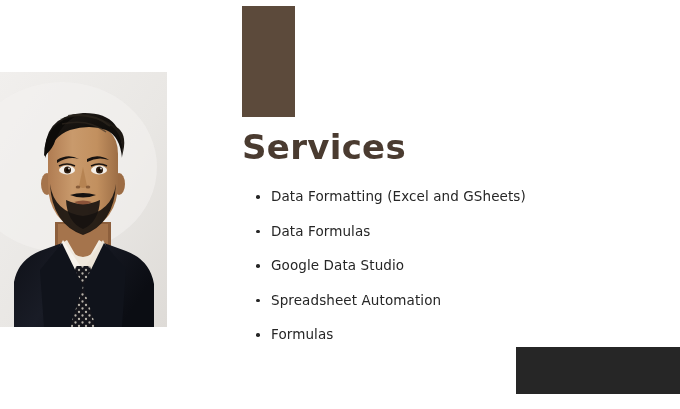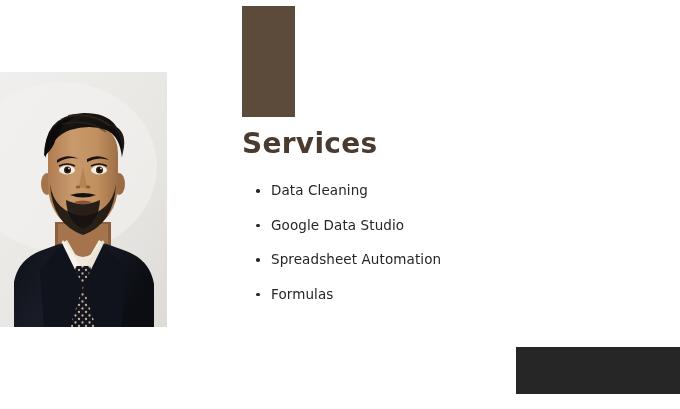--- a/index.html
+++ b/index.html
@@ -56,21 +56,21 @@
   
   .content {
     position: absolute;
     left: 242px;
     top: 130px;
     width: 420px;
   }
 
   .page-title {
     font-family: "DejaVu Sans", "Liberation Sans", sans-serif;
-    font-size: 28px;
+    font-size: 34px;
     font-weight: 600;
     letter-spacing: 0.3px;
     color: #4a3b30;
     line-height: 1;
     margin: 0;
     padding: 0;
   }
 
   .service-list {
     list-style: none;
@@ -208,21 +208,25 @@
   <div class="accent-brown"></div>
 
   <div class="accent-dark"></div>
 
   <div class="content">
     <h1 class="page-title">Services</h1>
 
     <ul class="service-list">
       <li class="service-item">
         <span class="bullet-icon"></span>
-        <span>Data Cleaning</span>
+        <span>Data Formatting (Excel and GSheets)</span>
+      </li>
+      <li class="service-item">
+        <span class="bullet-icon"></span>
+        <span>Data Formulas</span>
       </li>
       <li class="service-item">
         <span class="bullet-icon"></span>
         <span>Google Data Studio</span>
       </li>
       <li class="service-item">
         <span class="bullet-icon"></span>
         <span>Spreadsheet Automation</span>
       </li>
       <li class="service-item">

